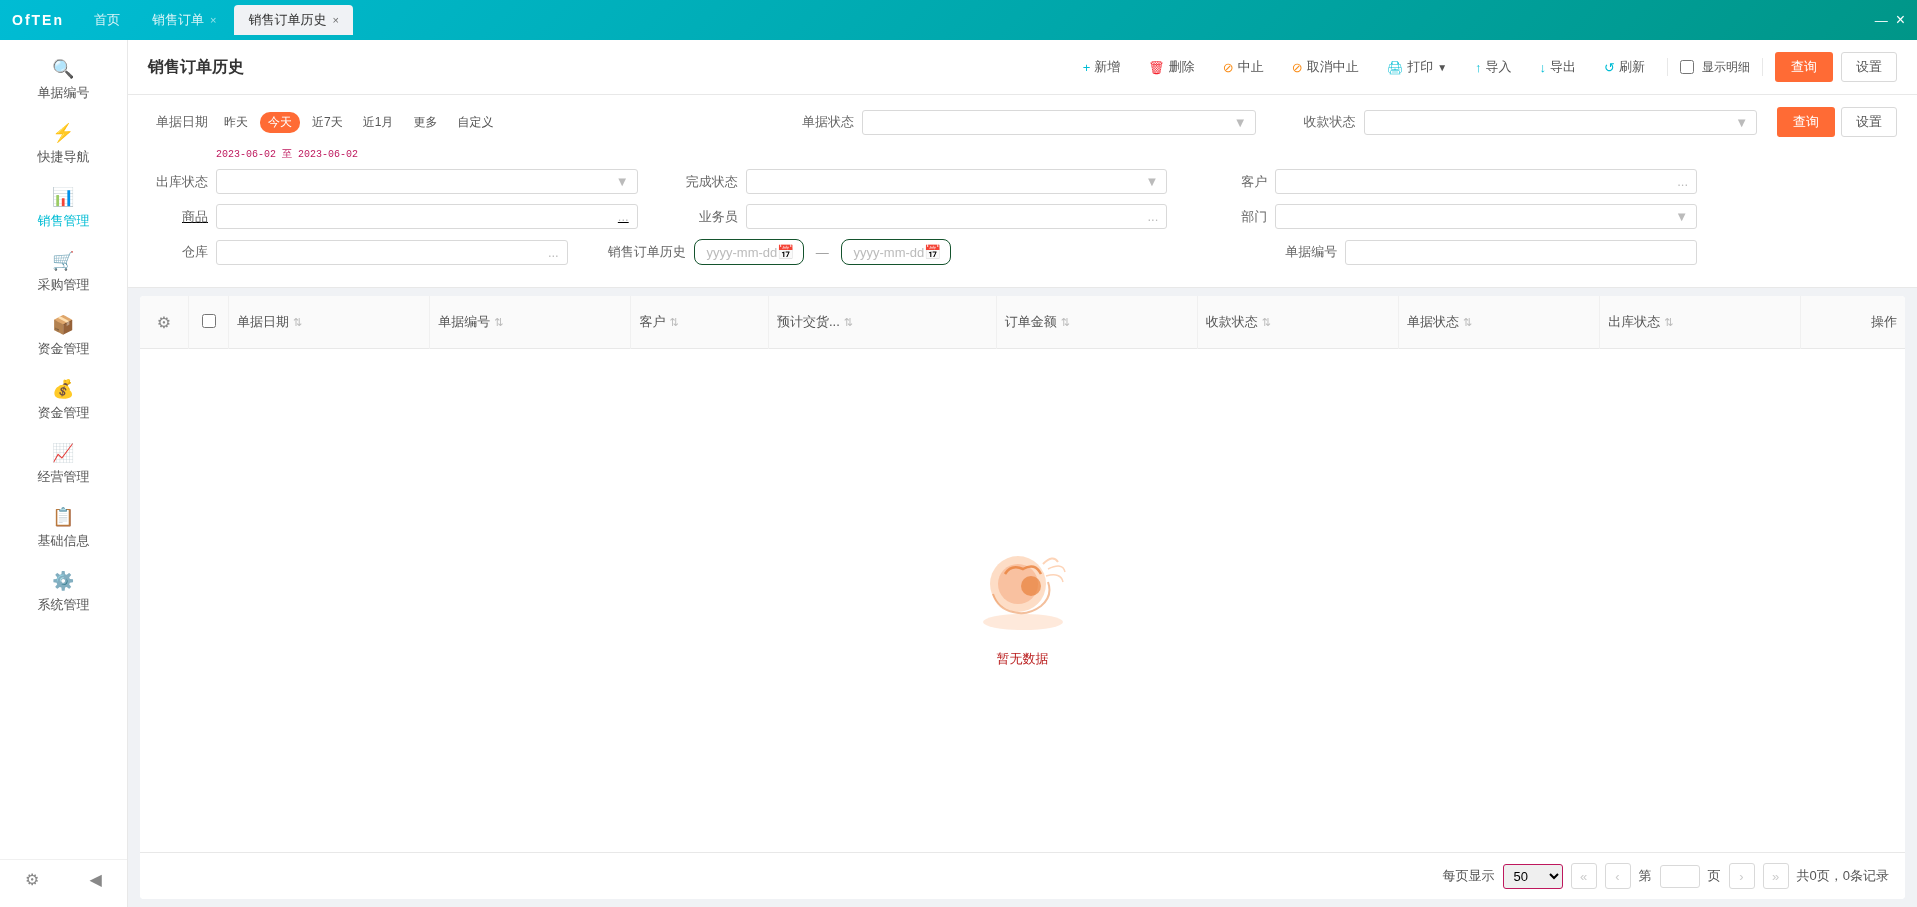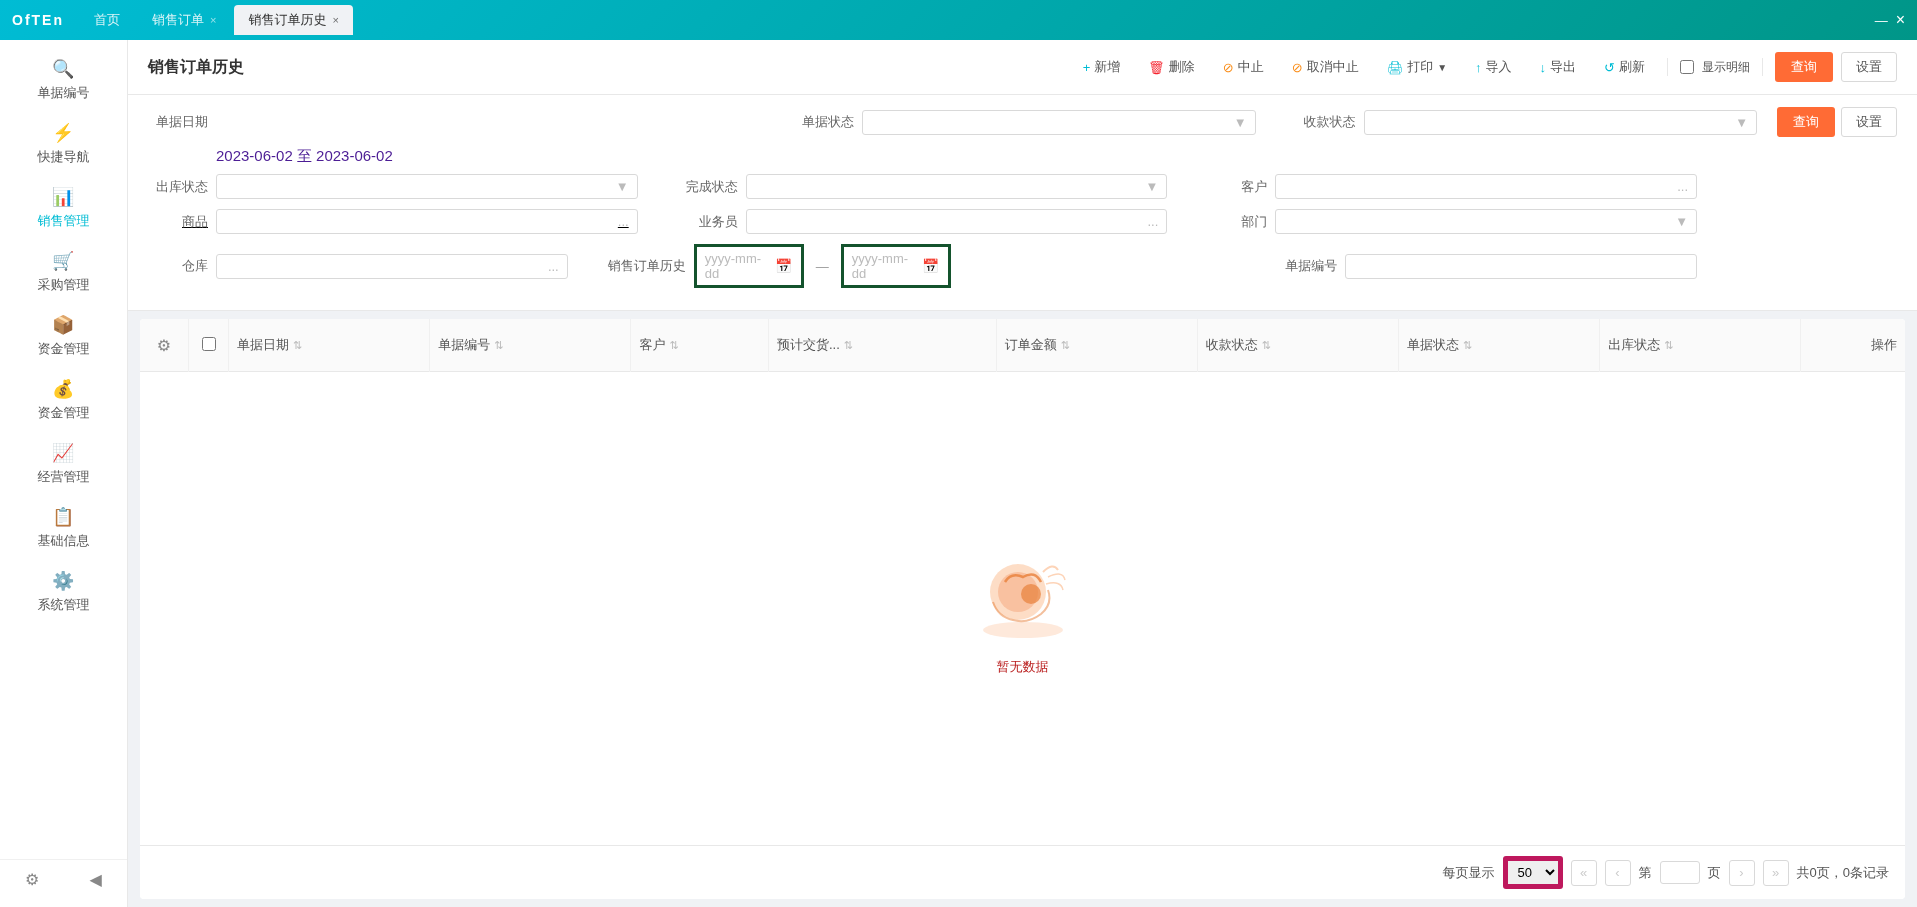--- a/index.html
+++ b/index.html
@@ -235,26 +235,27 @@
       cursor: pointer;
       font-size: 12px;
       color: #555;
     }
     .date-tab.active {
       background: #ff6b35;
       color: white;
       border-radius: 10px;
     }
     .date-display {
-      color: #4c1d95;
-      font-size: 15px;
+      color: #be185d;
+      font-size: 10px;
+      font-family: Liberation Mono, monospace;
     }
     .filter-date-input {
-      border: 3px solid #14532d;
-      border-radius: 0;
+      border: 1px solid #14532d;
+      border-radius: 8px;
       padding: 4px 8px;
       font-size: 13px;
       color: #bbb;
       width: 110px;
       display: flex;
       align-items: center;
       justify-content: flex-end;
     }
     .calendar-icon { color: #fa8c16; font-size: 14px; }
     .collapse-row {
@@ -327,21 +328,21 @@
       display: flex;
       align-items: center;
       justify-content: flex-end;
       background: white;
       border-top: 1px solid #e8e8e8;
       gap: 8px;
       font-size: 13px;
       color: #555;
     }
     .footer-select {
-      border: 5px solid #be185d;
+      border: 1px solid #be185d;
       border-radius: 3px;
       padding: 3px 6px;
       font-size: 13px;
       width: 60px;
     }
     .pagination-btn {
       background: none;
       border: 1px solid #d9d9d9;
       border-radius: 3px;
       width: 26px;
@@ -500,20 +501,30 @@
           <button class="btn-settings">设置</button>
         </div>
       </div>
     </div>
 
     <div class="filter-area">
 
       <div class="filter-row">
         <div class="filter-item" style="flex:1.4;">
           <span class="filter-label">单据日期</span>
+          <div class="date-range-area">
+            <div class="date-tabs">
+              <span class="date-tab">昨天</span>
+              <span class="date-tab active">今天</span>
+              <span class="date-tab">近7天</span>
+              <span class="date-tab">近1月</span>
+              <span class="date-tab">更多</span>
+              <span class="date-tab">自定义</span>
+            </div>
+          </div>
         </div>
         <div class="filter-item" style="flex:1;">
           <span class="filter-label">单据状态</span>
           <div class="filter-select">
             <span style="color:#bbb;"></span>
             <span style="color:#bbb;">▼</span>
           </div>
         </div>
         <div class="filter-separator"></div>
         <div class="filter-item" style="flex:1;">

